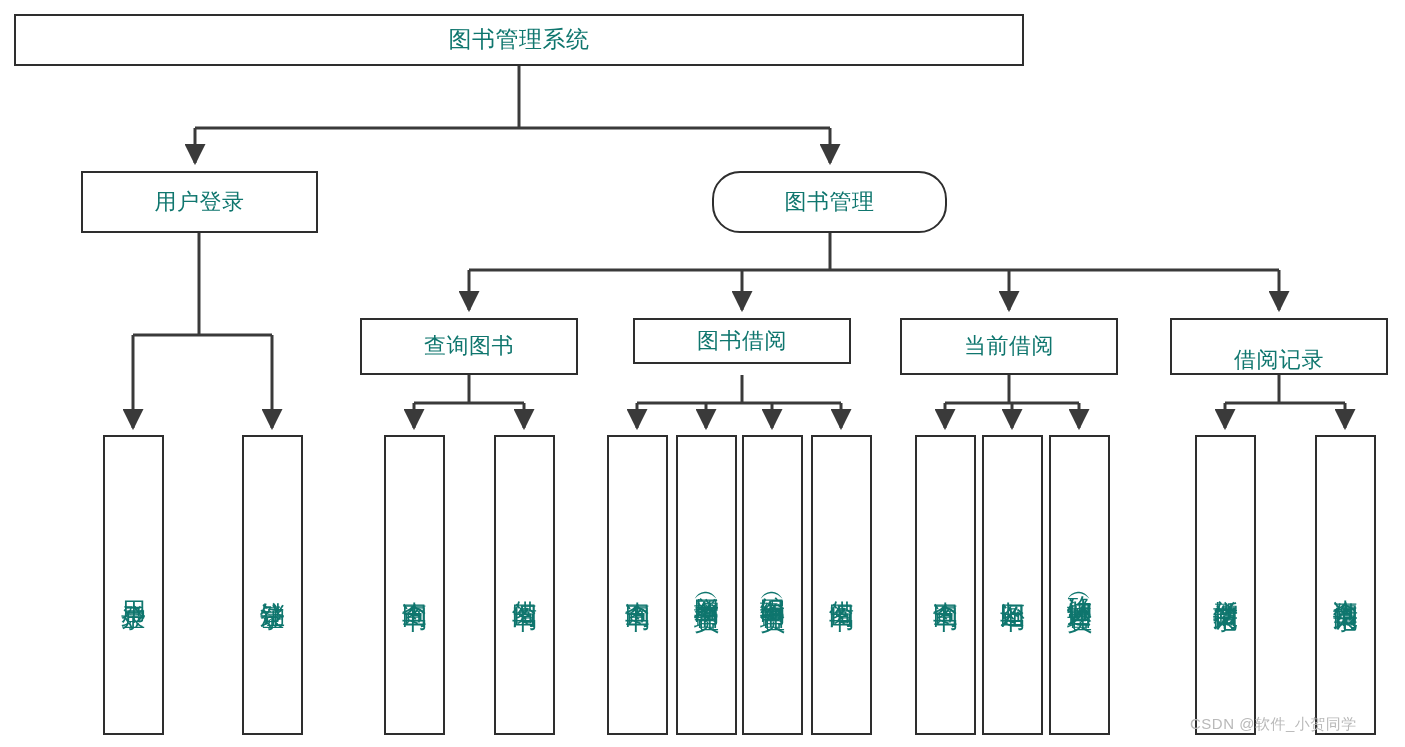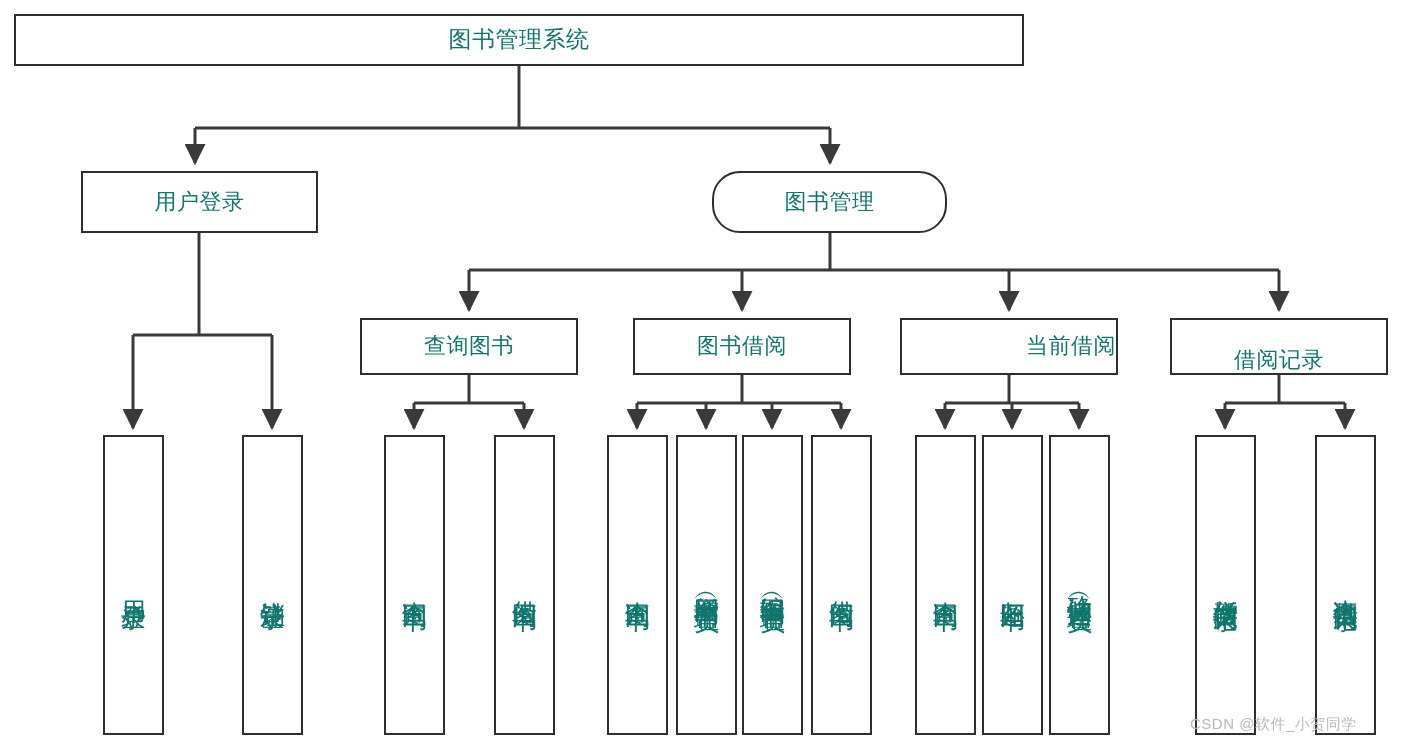--- a/index.html
+++ b/index.html
@@ -130,24 +130,24 @@
   <div class="node horiz" style="left:81px; top:171px; width:237px; height:62px;">
     <span class="label">用户登录</span>
   </div>
   <div class="node horiz" style="left:712px; top:171px; width:235px; height:62px;border-radius:28px;">
     <span class="label">图书管理</span>
   </div>
 
   <div class="node horiz" style="left:360px; top:318px; width:218px; height:57px;">
     <span class="label">查询图书</span>
   </div>
-  <div class="node horiz" style="left:633px; top:318px; width:218px; height:57px;">
+  <div class="node horiz" style="left:633px; top:318px; width:218px; height:46px;">
     <span class="label">图书借阅</span>
   </div>
-  <div class="node horiz" style="left:900px; top:318px; width:218px; height:57px;justify-content:flex-end;">
+  <div class="node horiz" style="left:900px; top:318px; width:218px; height:57px;">
     <span class="label">当前借阅</span>
   </div>
   <div class="node horiz" style="left:1170px; top:318px; width:218px; height:57px;align-items:flex-end;">
     <span class="label">借阅记录</span>
   </div>
 
   <div class="node vert" style="left:103px; top:435px; width:61px; height:300px;">
     <span class="label">用户登录</span>
   </div>
   <div class="node vert" style="left:242px; top:435px; width:61px; height:300px;">

